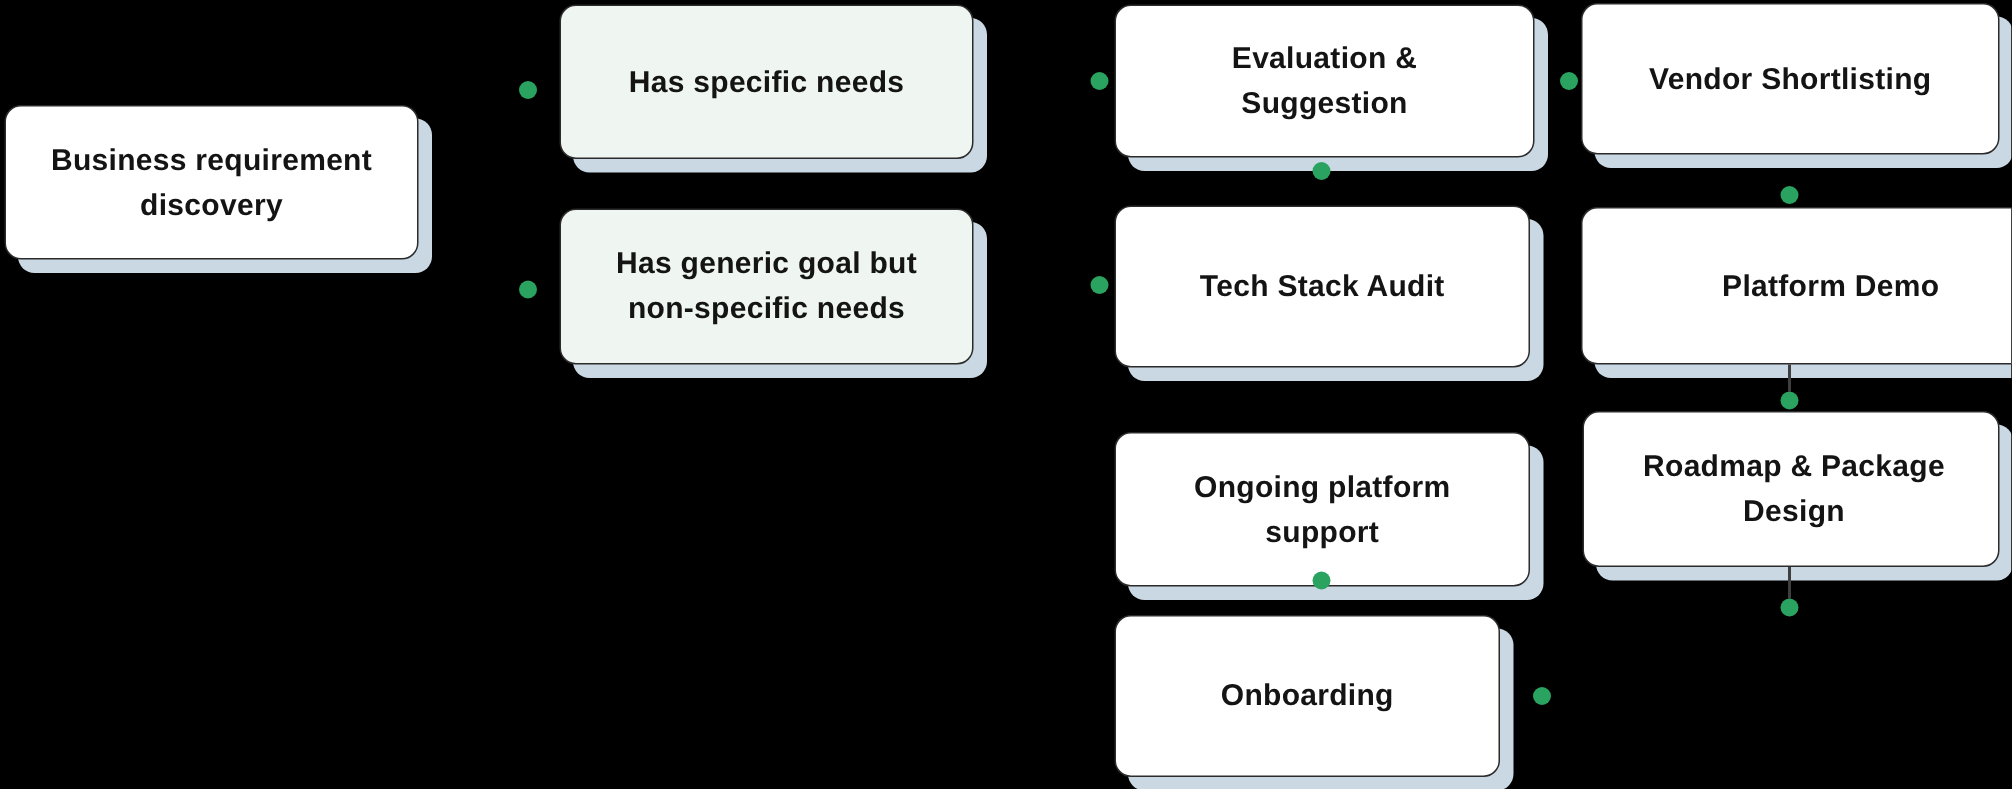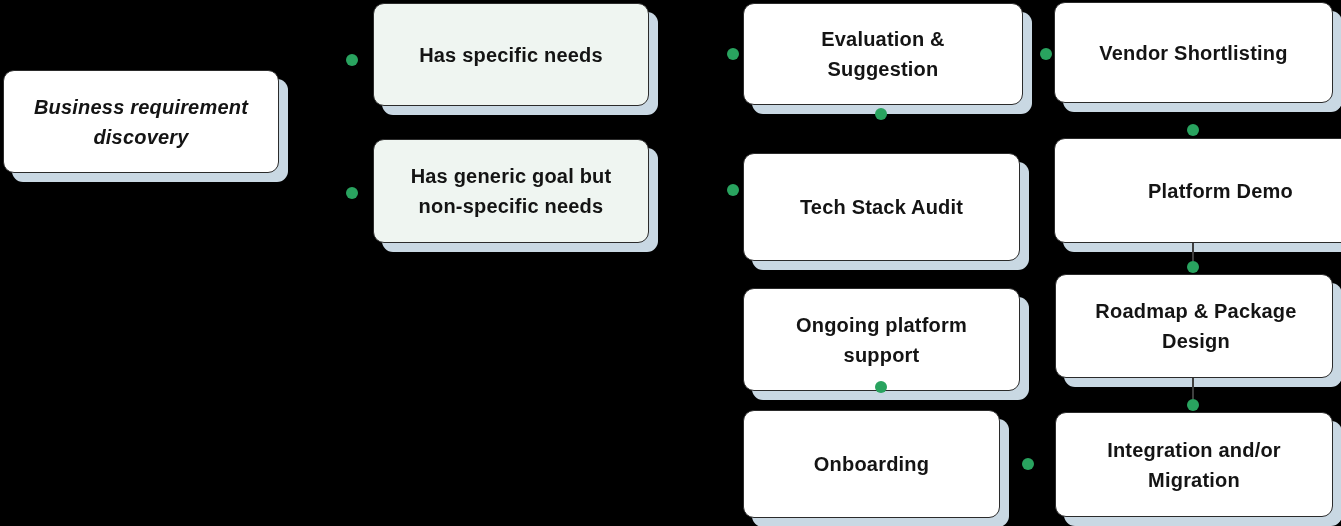--- a/index.html
+++ b/index.html
@@ -49,55 +49,52 @@
     position: absolute;
     width: 2px;
     background: var(--line, #3f3f3f);
   }
 </style>
 </head>
 <body>
 
 <div class="canvas">
 
-  <div class="node" style="left:3px; top:70px; width:276px; height:103px;font-style:italic;">
+  <div class="node" style="left:3px; top:70px; width:276px; height:103px;">
     <span class="label">Business requirement discovery</span>
   </div>
 
   <div class="node tinted" style="left:373px; top:3px; width:276px; height:103px;">
     <span class="label">Has specific needs</span>
   </div>
   <div class="node tinted" style="left:373px; top:139px; width:276px; height:104px;">
     <span class="label">Has generic goal but non-specific needs</span>
   </div>
 
   <div class="node" style="left:743px; top:3px; width:280px; height:102px;">
     <span class="label">Evaluation &amp; Suggestion</span>
   </div>
-  <div class="node" style="left:743px; top:137px; width:277px; height:108px;margin-top:16px;">
+  <div class="node" style="left:743px; top:137px; width:277px; height:108px;">
     <span class="label">Tech Stack Audit</span>
   </div>
   <div class="node" style="left:743px; top:288px; width:277px; height:103px;">
     <span class="label">Ongoing platform support</span>
   </div>
   <div class="node" style="left:743px; top:410px; width:257px; height:108px;text-align:center;">
     <span class="label">Onboarding</span>
   </div>
 
   <div class="node" style="left:1054px; top:2px; width:279px; height:101px;text-align:right;">
     <span class="label">Vendor Shortlisting</span>
   </div>
   <div class="node" style="left:1054px; top:138px; width:333px; height:105px;">
     <span class="label">Platform Demo</span>
   </div>
   <div class="node" style="left:1055px; top:274px; width:278px; height:104px;padding-left:26px;">
     <span class="label">Roadmap &amp; Package Design</span>
-  </div>
-  <div class="node" style="left:1055px; top:412px; width:278px; height:105px;">
-    <span class="label">Integration and/or Migration</span>
   </div>
 
   <div class="connector-line" style="left:1192px; top:243px; height:18px;"></div>
   <div class="connector-line" style="left:1192px; top:378px; height:21px;"></div>
 
   <div class="dot" style="left:346px; top:54px;"></div>
   <div class="dot" style="left:346px; top:187px;"></div>
   <div class="dot" style="left:727px; top:48px;"></div>
   <div class="dot" style="left:727px; top:184px;"></div>
   <div class="dot" style="left:875px; top:108px;"></div>

